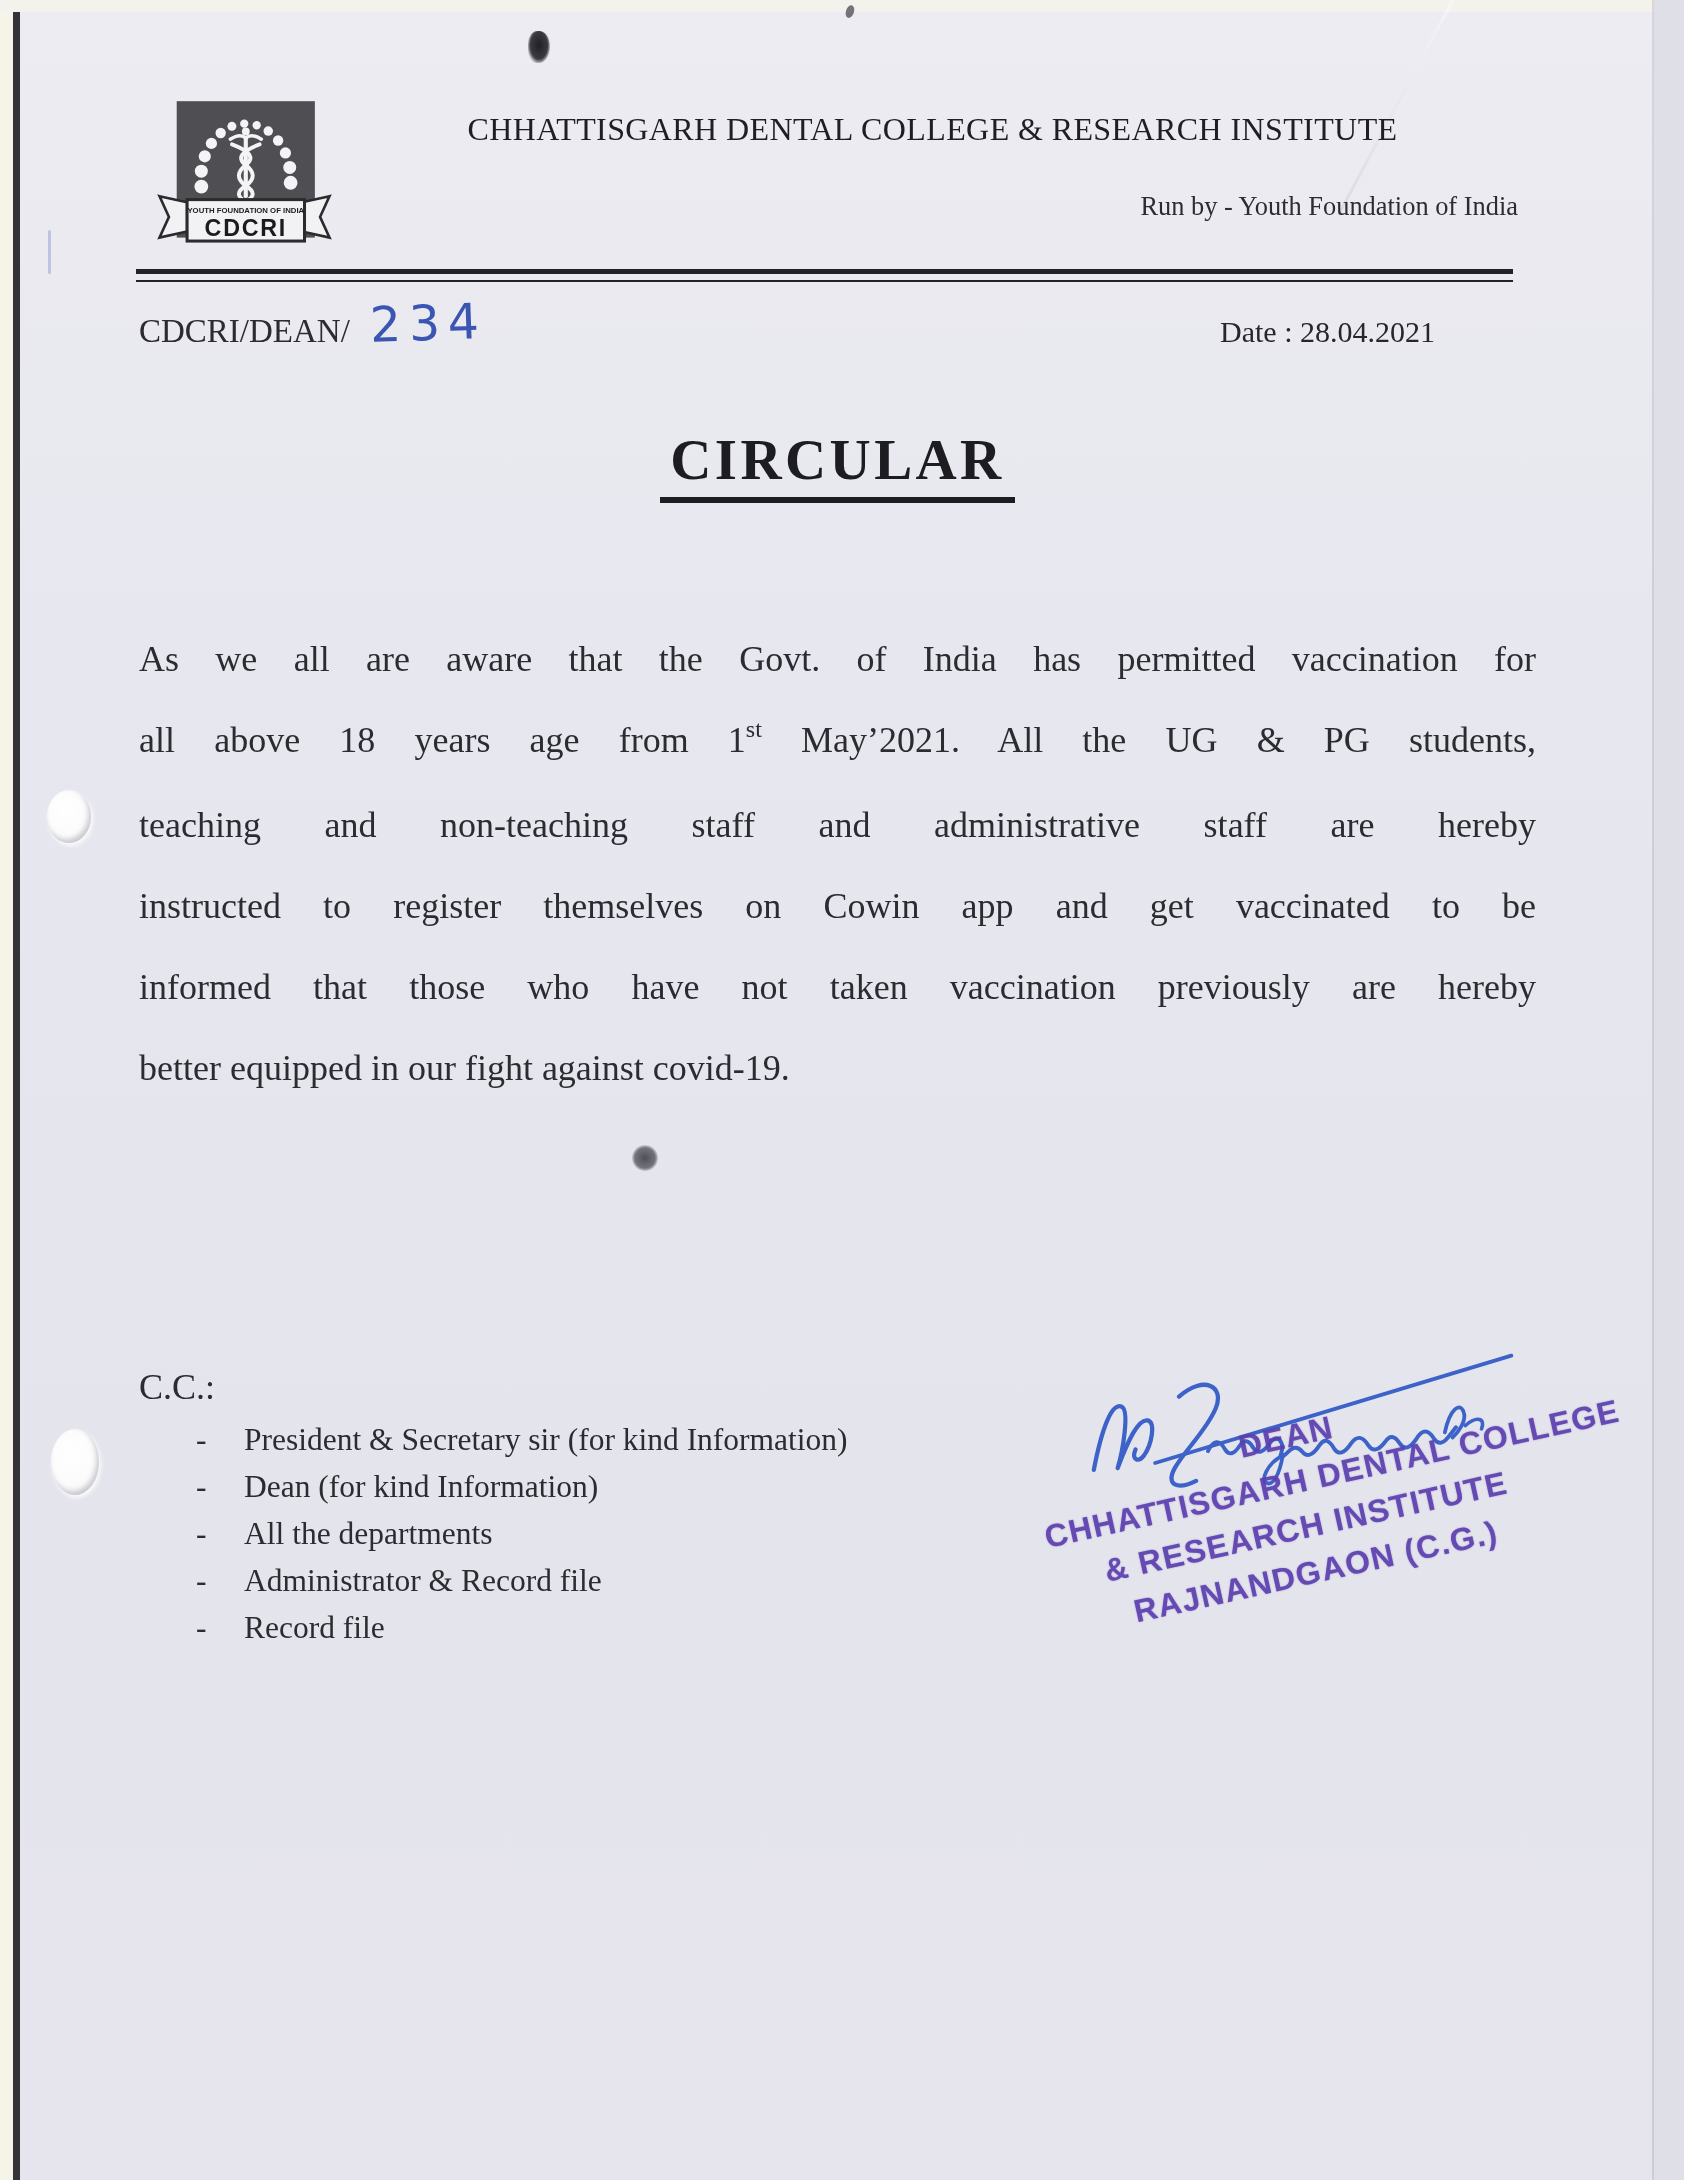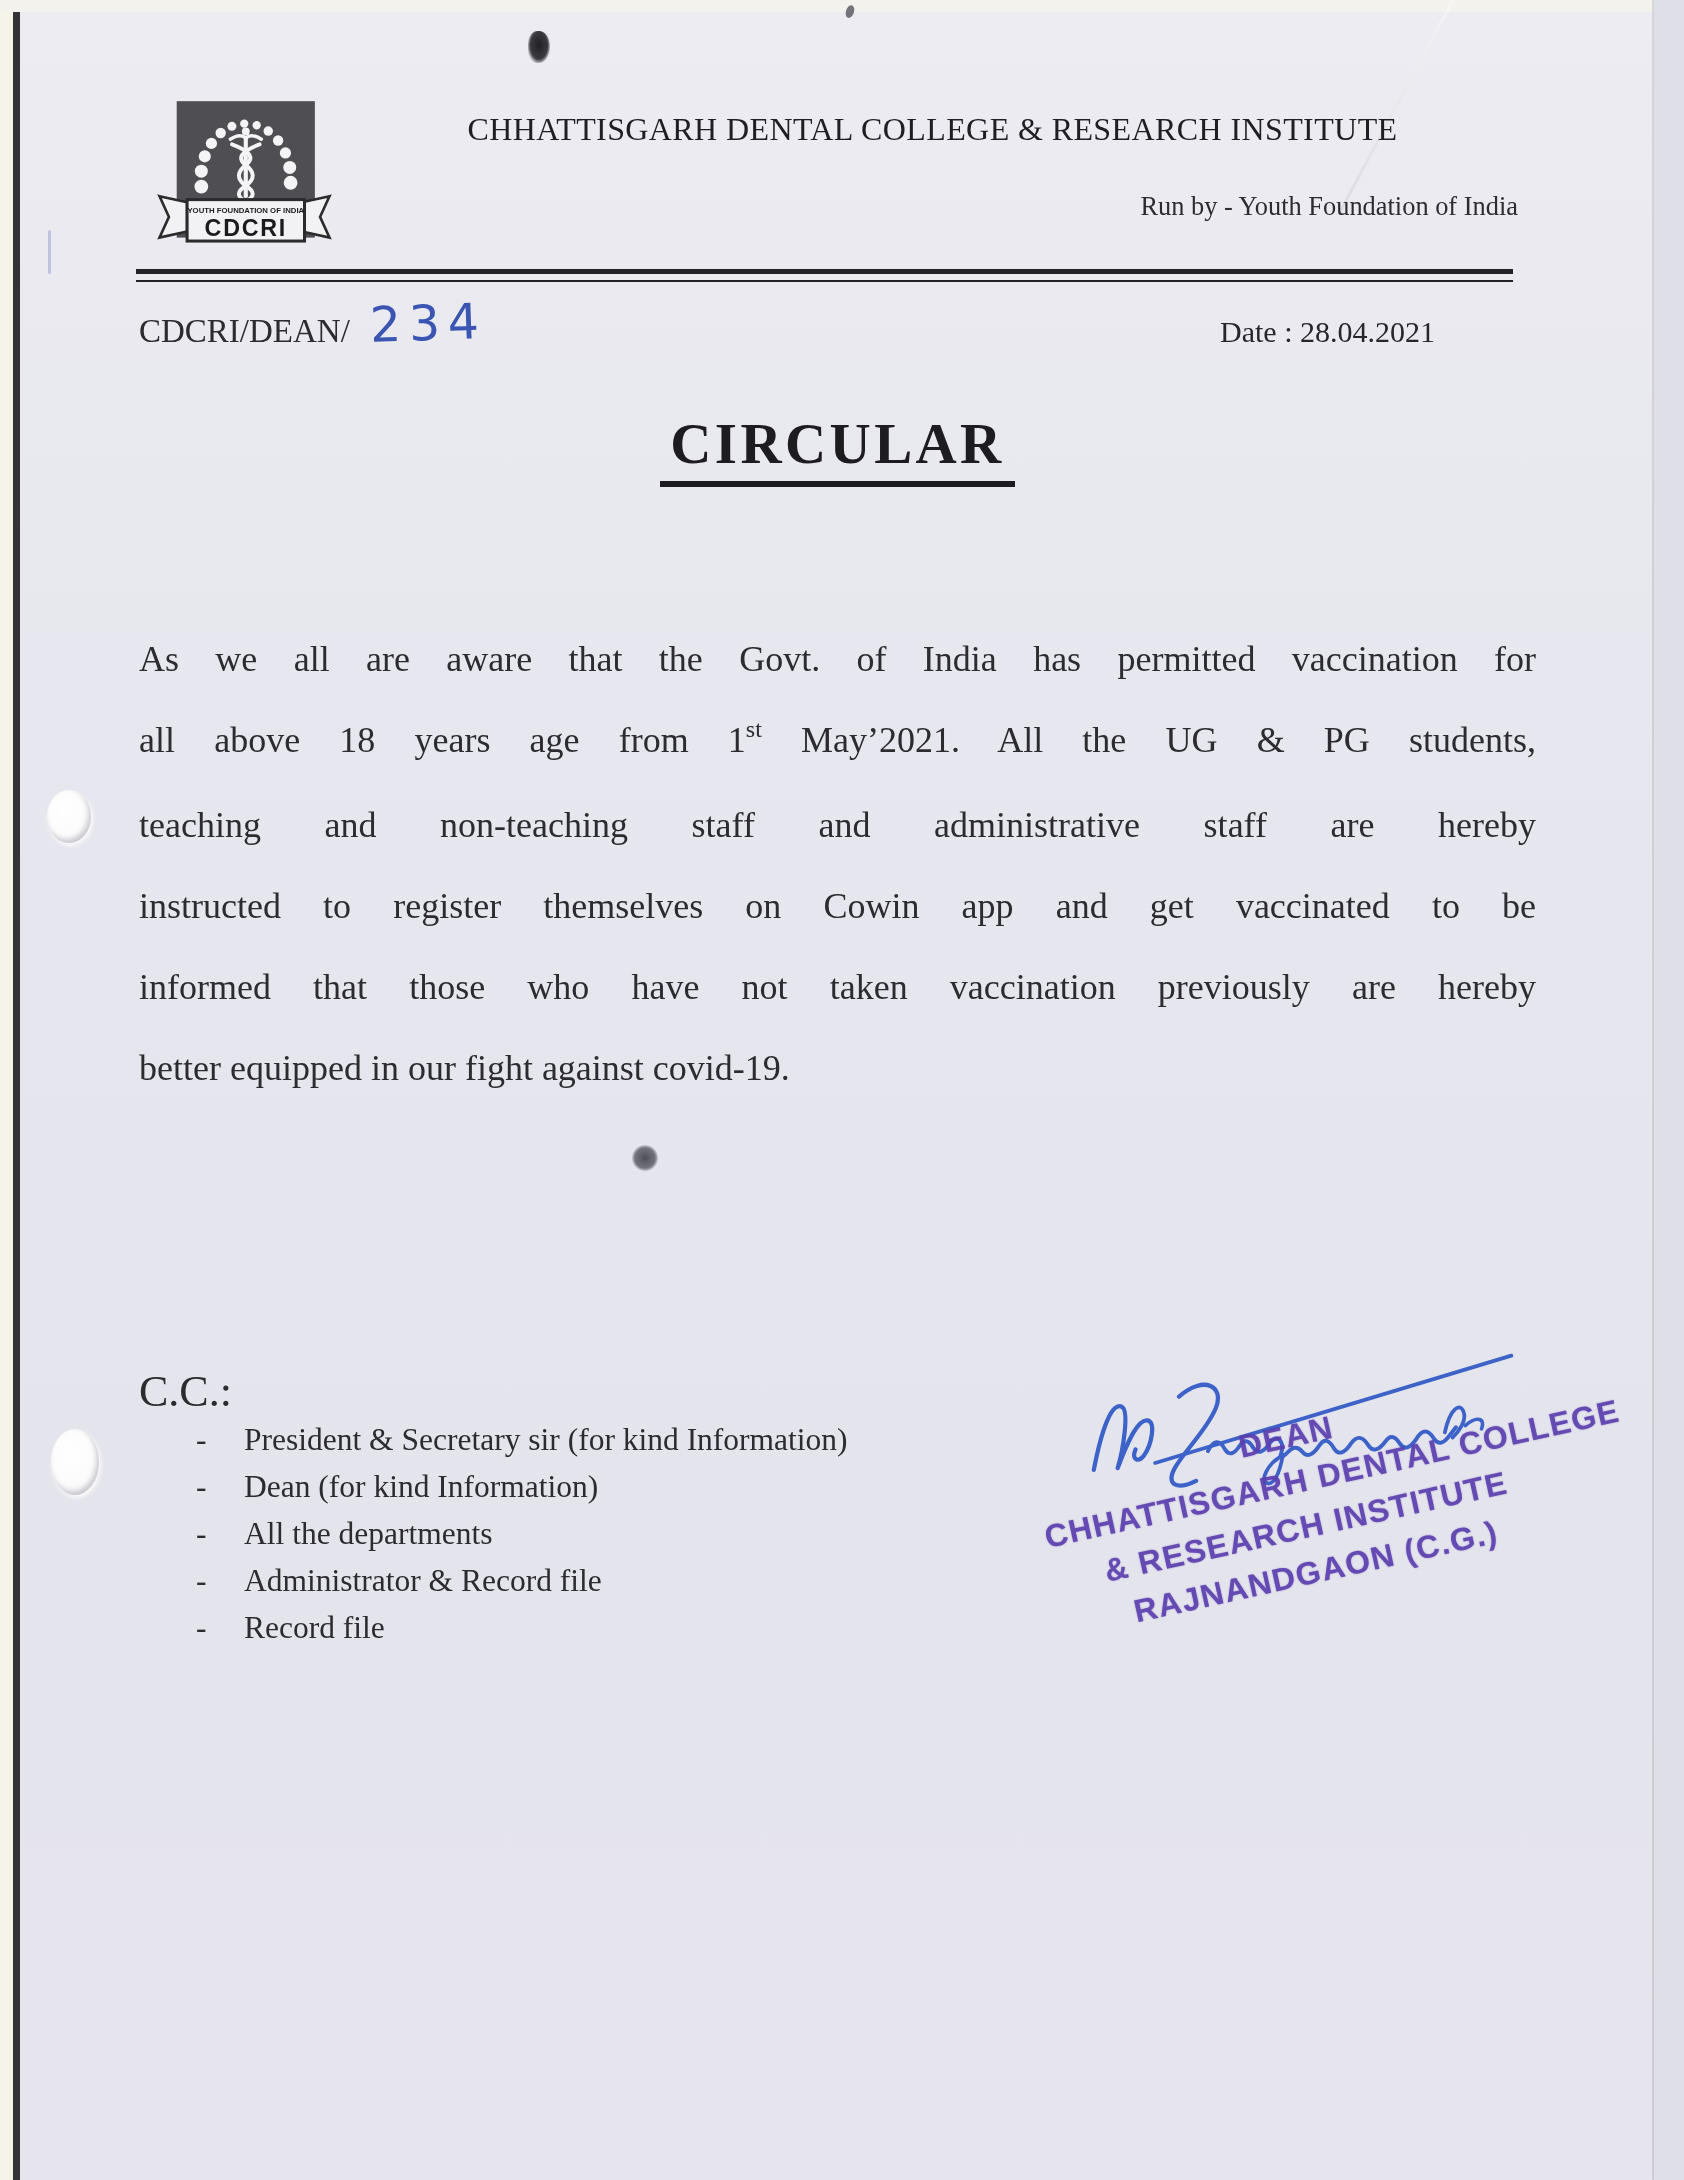--- a/index.html
+++ b/index.html
@@ -46,21 +46,21 @@
     position:absolute; left:370px; top:295px; font-size:49px;
     color:#3a55b2; font-family:"DejaVu Sans", sans-serif;
     letter-spacing:7.7px; transform:rotate(-2deg); font-weight:500;
   }
   .date-line { position:absolute; left:1220px; top:315px; font-size:30px; color:#26262b; }
 
   
   .title-wrap { position:absolute; left:0; top:411px; width:1675px; text-align:center; }
   .title-text {
     display:inline-block; font-size:57px; font-weight:bold; color:#1c1c21;
-    letter-spacing:3.4px; border-bottom:6.8px solid #1c1c21; padding:0 10.2px 5.1px 10.2px;
+    letter-spacing:3.4px; border-bottom:6.8px solid #1c1c21; padding:0 10.2px 5.1px 10.2px;margin-top:16px;
   }
 
   
   .body-block { position:absolute; left:139px; top:619px; width:1397px; color:#2b2b30; }
   .body-line { font-size:36px; line-height:81px; white-space:normal; }
   .just { text-align:justify; text-align-last:justify; }
   .sup { font-size:24px; position:relative; top:-15.3px; letter-spacing:0; }
 
   
   .speck-top { position:absolute; left:528px; top:31px; width:22px; height:32px;
@@ -72,21 +72,21 @@
   .speck-top-right { position:absolute; left:846px; top:5.1px; width:7.7px; height:12.8px;
     background:#55555c; border-radius:50%; transform:rotate(18deg); opacity:.8; }
   .scratch-blue { position:absolute; left:48px; top:230px; width:3.4px; height:44px;
     background:#99a2cf; opacity:.55; border-radius:1.7px; }
   .hole { background:radial-gradient(circle at 42% 38%, #ffffff 0%, #fbfbfc 60%, #ededf2 100%);
     border-radius:50%; box-shadow: inset -2.6px -3.4px 5.1px rgba(90,90,105,0.28), 1.7px 2.6px 4.3px rgba(255,255,255,0.9); }
   .hole-1 { position:absolute; left:47px; top:790px;  width:44px; height:53px; }
   .hole-2 { position:absolute; left:51px; top:1429px; width:48px; height:66px; }
 
   
-  .cc-label { position:absolute; left:139px; top:1366px; font-size:44px; color:#2b2b30; }
+  .cc-label { position:absolute; left:139px; top:1366px; font-size:36px; color:#2b2b30; }
   .cc-list  { position:absolute; left:196px; top:1416px; width:852px; }
   .cc-row   { display:flex; font-size:31.5px; color:#2b2b30; line-height:47px; height:47px; }
   .cc-dash  { width:48px; flex:0 0 48px; }
 
   
   .signature-svg { position:absolute; left:1080px; top:1325px; width:440px; height:167px; opacity:.92; }
   .stamp {
     position:absolute; left:1046px; top:1412px; width:514px; height:203px;
     transform:rotate(-12.5deg);
     text-align:center; color:#5b3fae;

